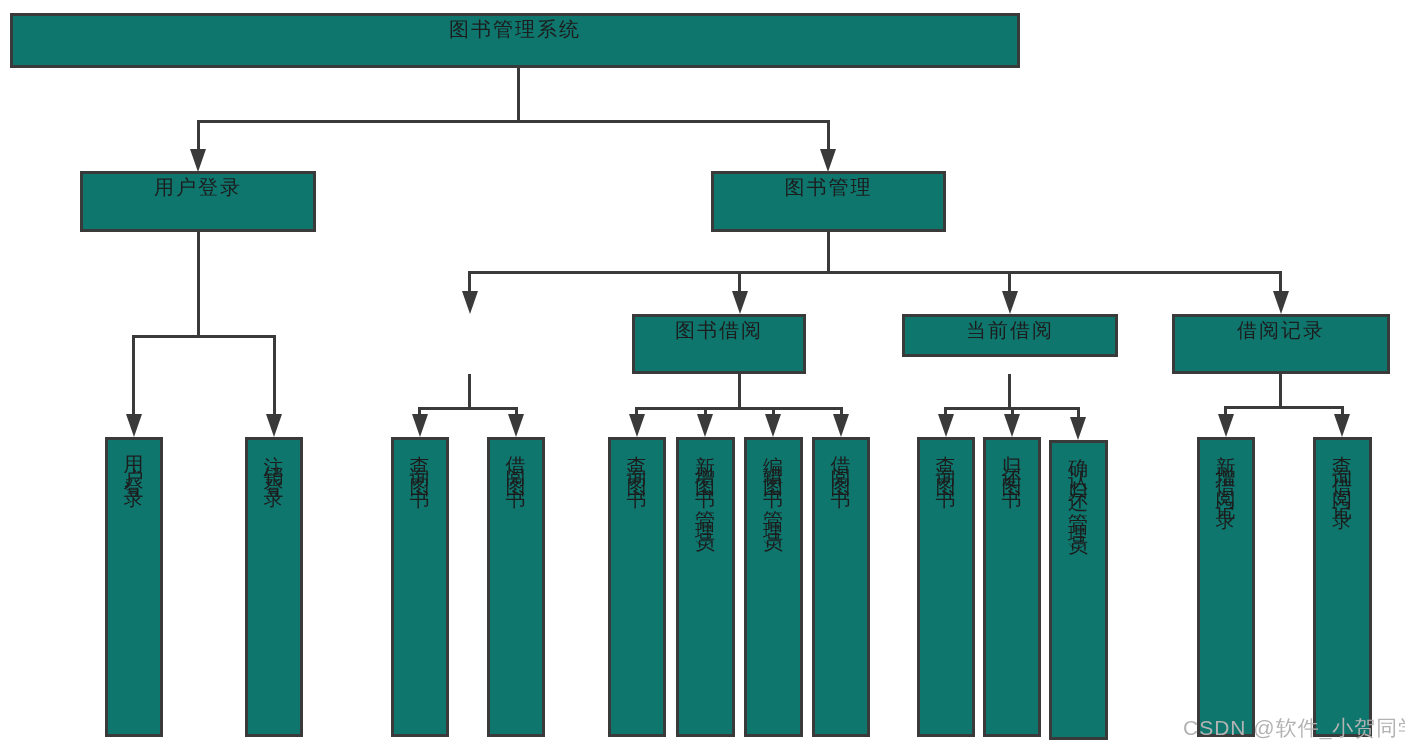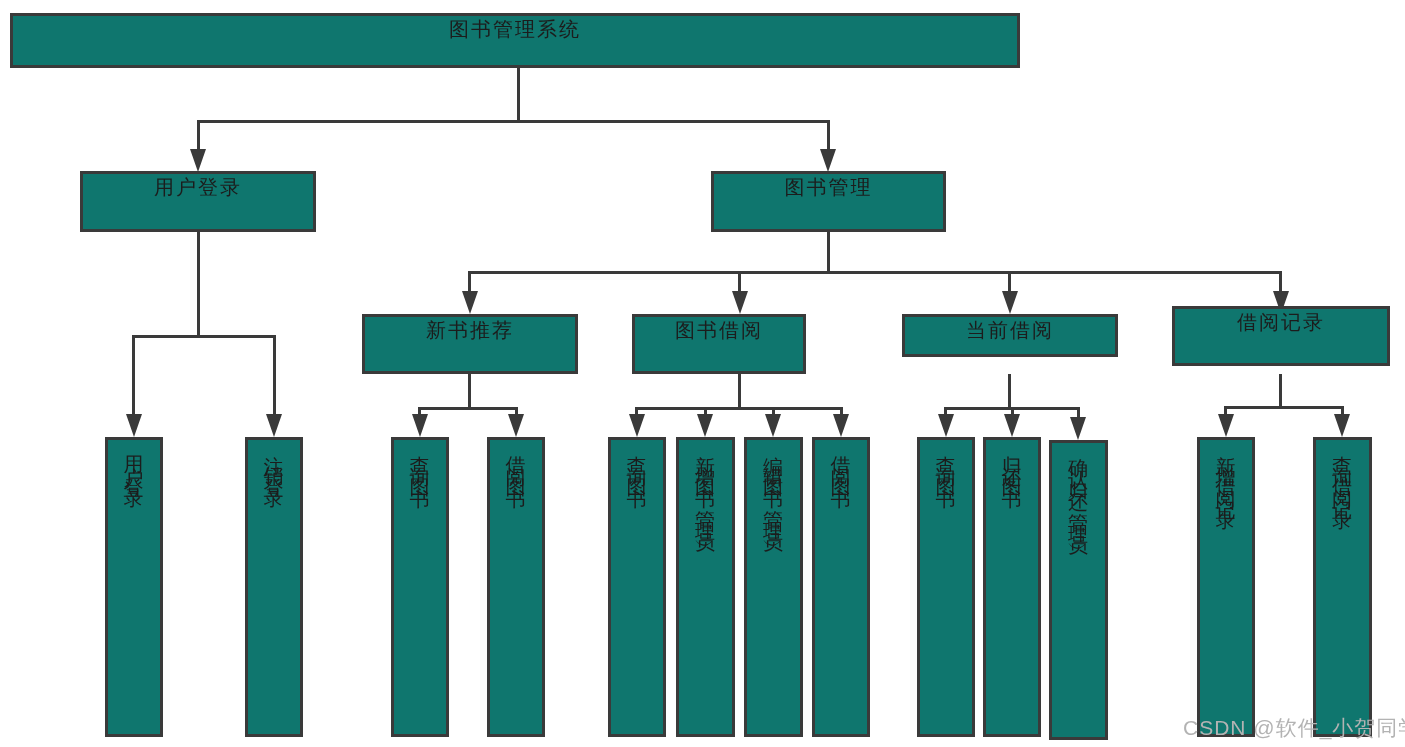--- a/index.html
+++ b/index.html
@@ -71,30 +71,27 @@
   <div class="hl" style="left:468px;top:271px;width:814px"></div>
   <div class="vl" style="left:468px;top:271px;height:22px"></div>
   <div class="arr" style="left:462px;top:291px"></div>
   <div class="vl" style="left:738px;top:271px;height:22px"></div>
   <div class="arr" style="left:732px;top:291px"></div>
   <div class="vl" style="left:1008px;top:271px;height:22px"></div>
   <div class="arr" style="left:1002px;top:291px"></div>
   <div class="vl" style="left:1279px;top:271px;height:22px"></div>
   <div class="arr" style="left:1273px;top:291px"></div>
 
-  <div class="box" style="left:362px;top:314px;width:216px;height:60px">
-    <span class="lbl">新书推荐</span>
-  </div>
   <div class="box" style="left:632px;top:314px;width:174px;height:60px">
     <span class="lbl">图书借阅</span>
   </div>
   <div class="box" style="left:902px;top:314px;width:216px;height:43px">
     <span class="lbl">当前借阅</span>
   </div>
-  <div class="box" style="left:1172px;top:306px;width:218px;height:60px">
+  <div class="box" style="left:1172px;top:314px;width:218px;height:60px">
     <span class="lbl">借阅记录</span>
   </div>
 
   <div class="vl" style="left:468px;top:374px;height:33px"></div>
   <div class="hl" style="left:418px;top:407px;width:100px"></div>
   <div class="vl" style="left:418px;top:407px;height:13px"></div>
   <div class="arr" style="left:412px;top:414px"></div>
   <div class="vl" style="left:515px;top:407px;height:13px"></div>
   <div class="arr" style="left:508px;top:414px"></div>
 

